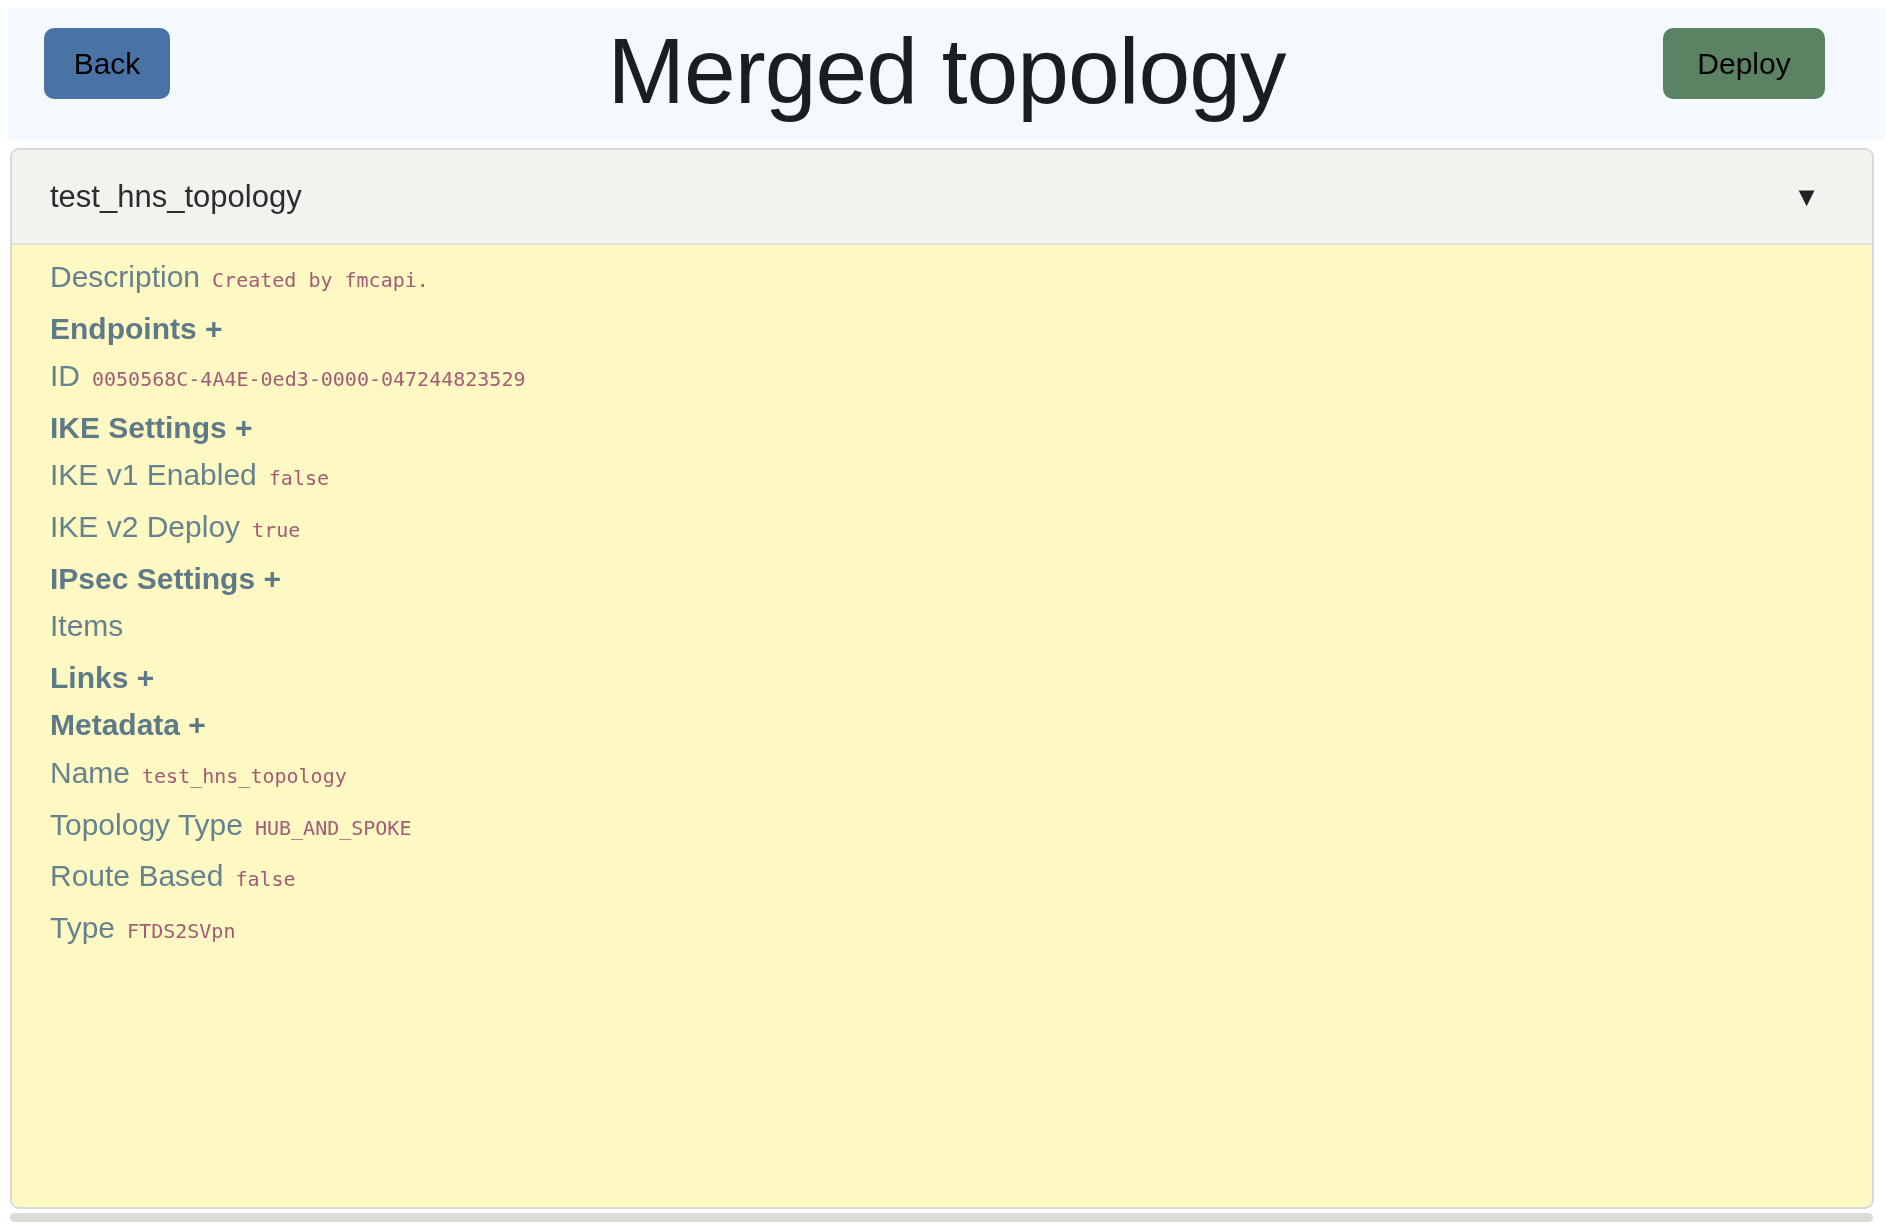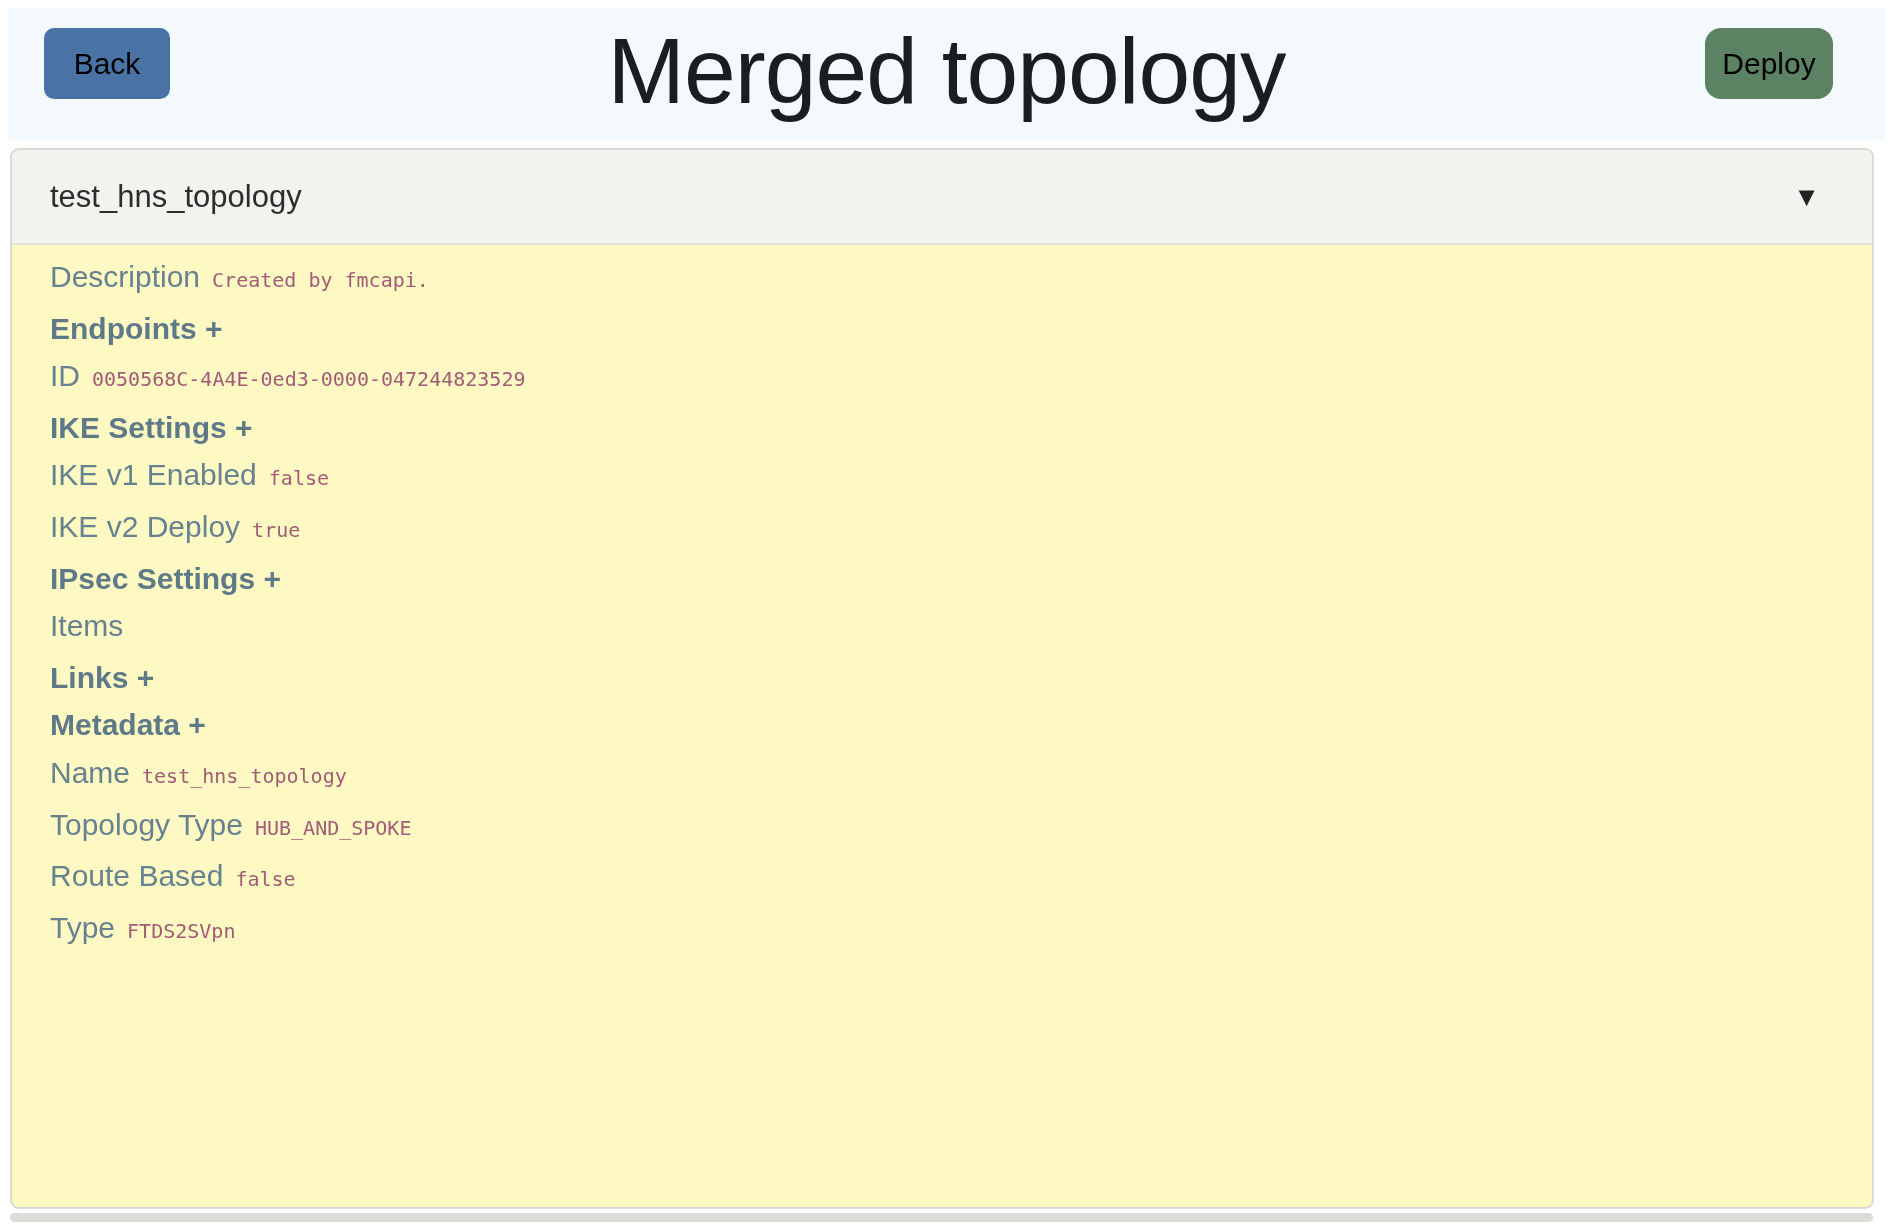--- a/index.html
+++ b/index.html
@@ -45,25 +45,25 @@
     color: #000000;
     border-radius: 10px;
   }
   .btn-back {
     left: 36px;
     width: 126px;
     height: 71px;
     background: #4a73a5;
   }
   .btn-deploy {
-    right: 52px;
-    width: 128px;
+    right: 60px;
+    width: 162px;
     height: 71px;
     background: #5b8363;
-    border-radius: 16px;
+    border-radius: 10px;
   }
 
   
   .accordion {
     position: absolute;
     left: 10px;
     top: 148px;
     width: 1864px;
     height: 1061px;
     box-sizing: border-box;

